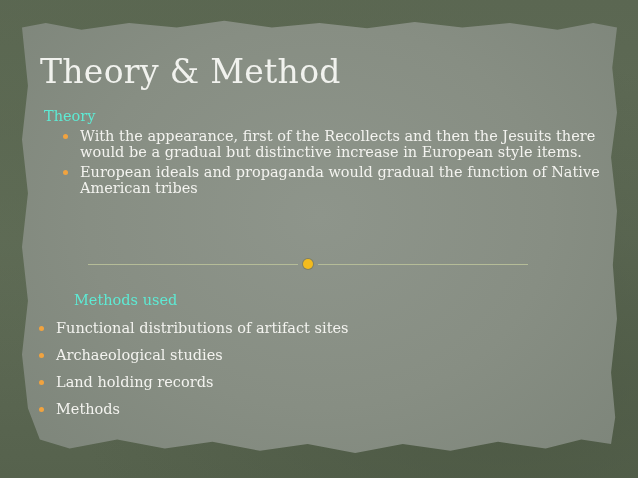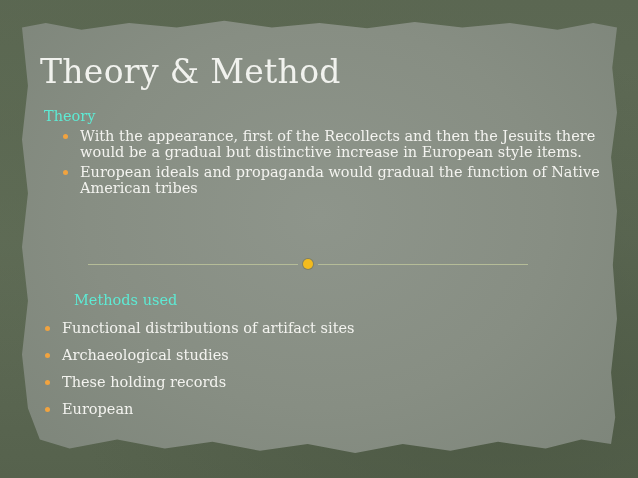--- a/index.html
+++ b/index.html
@@ -78,30 +78,30 @@
     <span>European ideals and propaganda would gradual the function of Native American tribes</span>
   </li>
 </ul>
 
 <div class="divider" style="left:88px; width:210px;"></div>
 <div class="divider-dot"></div>
 <div class="divider" style="left:318px; width:210px;"></div>
 
 <div class="section-label" style="left:38px; top:292px;margin-left:36px;">Methods used</div>
 
-<ul class="bullets methods-list" style="left:44px; top:320px; width:540px;">
+<ul class="bullets methods-list" style="left:38px; top:320px; width:540px;">
   <li>
     <span class="bullet-dot"></span>
     <span>Functional distributions of artifact sites</span>
   </li>
   <li>
     <span class="bullet-dot"></span>
     <span>Archaeological studies</span>
   </li>
   <li>
     <span class="bullet-dot"></span>
-    <span>These holding records</span>
+    <span>Land holding records</span>
   </li>
   <li>
     <span class="bullet-dot"></span>
-    <span>European</span>
+    <span>Methods</span>
   </li>
 </ul>
 
 </body></html>

